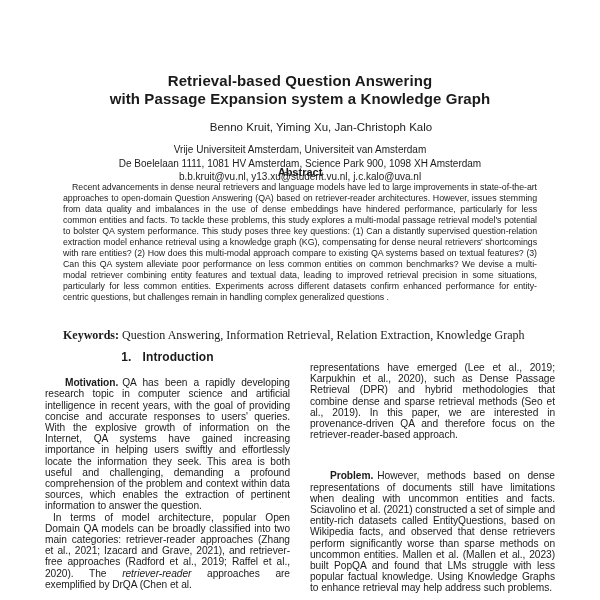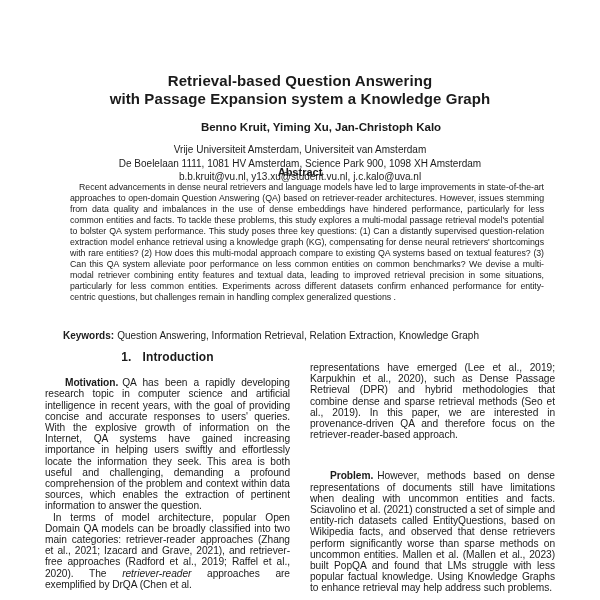--- a/index.html
+++ b/index.html
@@ -6,31 +6,31 @@
   body{
     width:600px;height:600px;overflow:hidden;
     background:#ffffff;color:#1b1b1b;
     font-family:"Liberation Sans","DejaVu Sans",sans-serif;
     position:relative;
   }
   .page{position:absolute;inset:0;background:#fff;}
   
   .header{position:absolute;top:72px;left:0;width:600px;text-align:center;}
   .title{font-size:15px;font-weight:bold;line-height:18px;letter-spacing:0.1px;}
-  .authors{margin-top:13px;font-size:11.5px;font-weight:bold;line-height:13px;margin-left:42px;}
+  .authors{margin-top:13px;font-size:11.5px;font-weight:normal;line-height:13px;margin-left:42px;}
   .affil{font-size:10px;line-height:11.5px;margin-top:2px;}
   .affil.first{margin-top:10px;}
   
   .abs-head{position:absolute;top:166px;left:0;width:600px;text-align:center;
     font-size:11px;font-weight:bold;}
-  .abs-body{position:absolute;top:182px;left:70px;width:474px;
+  .abs-body{position:absolute;top:182px;left:63px;width:474px;
     font-size:8.8px;line-height:11px;text-align:justify;text-indent:9px;
     letter-spacing:-0.05px;}
   .keywords{position:absolute;top:330px;left:63px;width:474px;
-    font-size:10px;line-height:11px;}
+    font-size:12px;line-height:11px;font-family:Liberation Serif, serif;}
   .keywords .kw-label{font-weight:bold;margin-right:3px;}
   
   .col{position:absolute;width:245px;font-size:10.2px;line-height:11.2px;
     text-align:justify;letter-spacing:-0.05px;}
   .col-left{left:45px;top:352px;}
   .col-right{left:310px;top:362px;}
   .sec-head{font-size:12px;font-weight:bold;text-align:center;
     margin:0 0 14px 0;letter-spacing:0.1px;}
   .sec-head .sec-no{margin-right:11px;}
   .col p{margin:0;}

